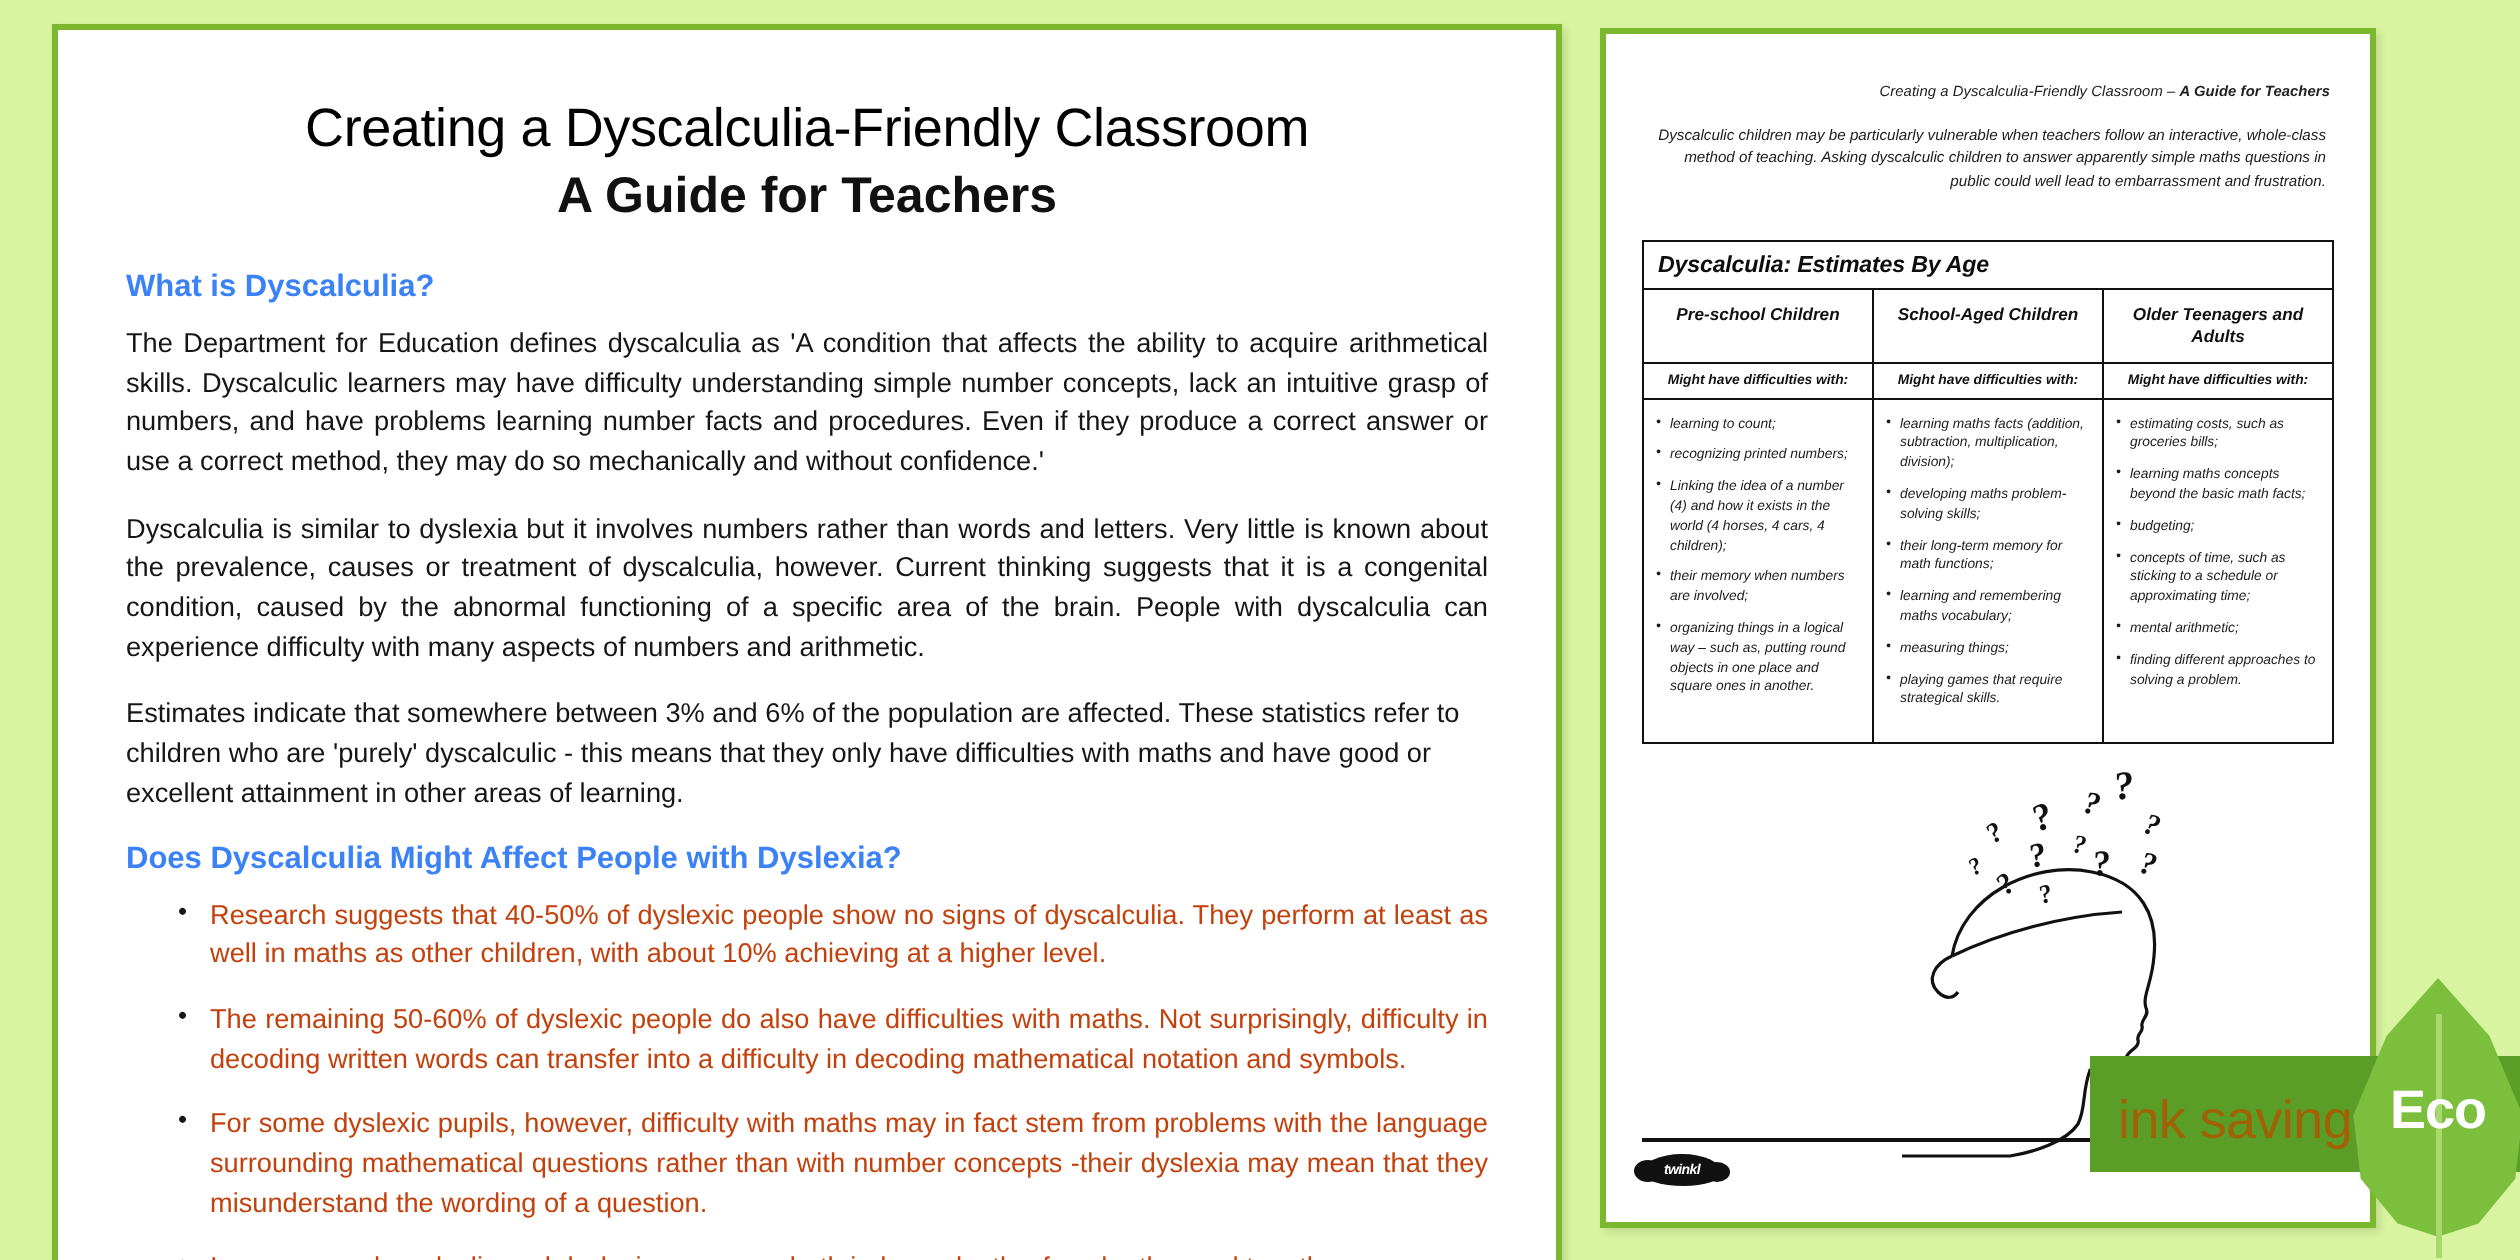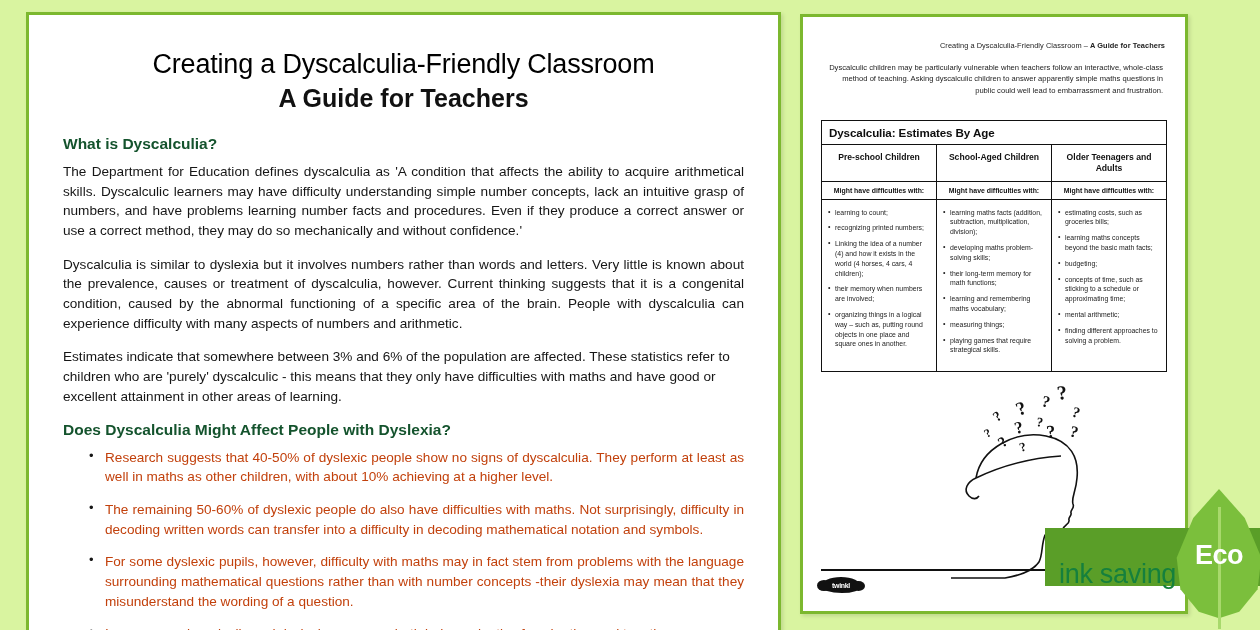--- a/index.html
+++ b/index.html
@@ -42,21 +42,21 @@
     text-align: center;
     font-size: 25px;
     font-weight: bold;
     color: #111;
     margin: 4px 0 22px 0;
     line-height: 1.15;
   }
   .sec-head {
     font-size: 15.5px;
     font-weight: bold;
-    color: #14532d;
+    color: #3b82f6;
     margin: 0 0 9px 0;
   }
   .para {
     font-size: 13.6px;
     line-height: 1.45;
     color: #161616;
     margin: 0 0 14px 0;
     text-align: justify;
   }
   .para.nojust { text-align: left; }
@@ -85,20 +85,21 @@
   
   .page-right {
     position: absolute;
     left: 800px; top: 14px;
     width: 388px; height: 600px;
     background: #ffffff;
     border: 3px solid #7cb82f;
     box-shadow: 2px 2px 4px rgba(0,0,0,.12);
     overflow: hidden;
     padding: 16px 18px 10px 18px;
+    font-style: italic;
   }
   .r-header {
     text-align: right;
     font-size: 7.4px;
     color: #222;
     margin: 8px 2px 12px 0;
     letter-spacing: .05px;
   }
   .r-header b { font-weight: bold; }
   .r-intro {
@@ -211,24 +212,24 @@
     pointer-events: none;
   }
   .eco-band {
     position: absolute;
     left: 0; top: 45px;
     width: 215px; height: 58px;
     background: #5a9e28;
   }
   .eco-label {
     position: absolute;
-    left: 14px; top: 62px;
+    left: 14px; top: 48px;
     width: 150px; height: 58px;
     display: flex; align-items: center;
-    color: #15803d;
+    color: #a16207;
     font-size: 27px;
     font-weight: 400;
     letter-spacing: -.3px;
   }
   .eco-leaf {
     position: absolute;
     left: 128px; top: 6px;
     width: 92px; height: 132px;
   }
   .eco-leaf .shape {

